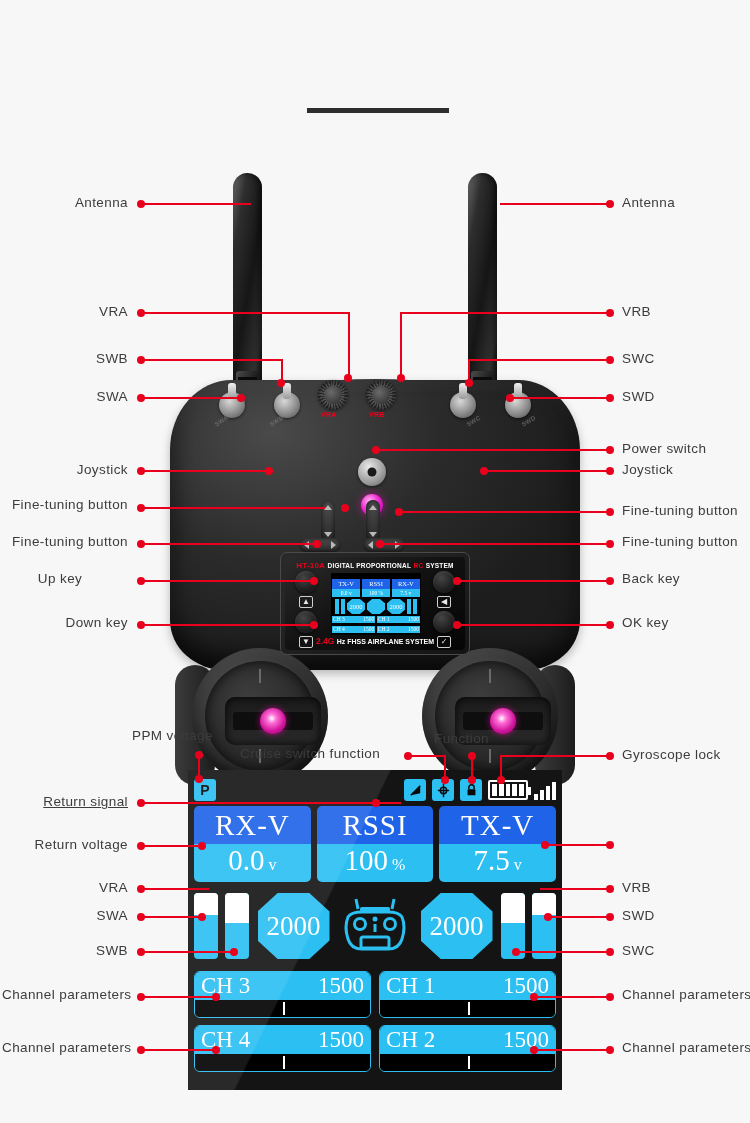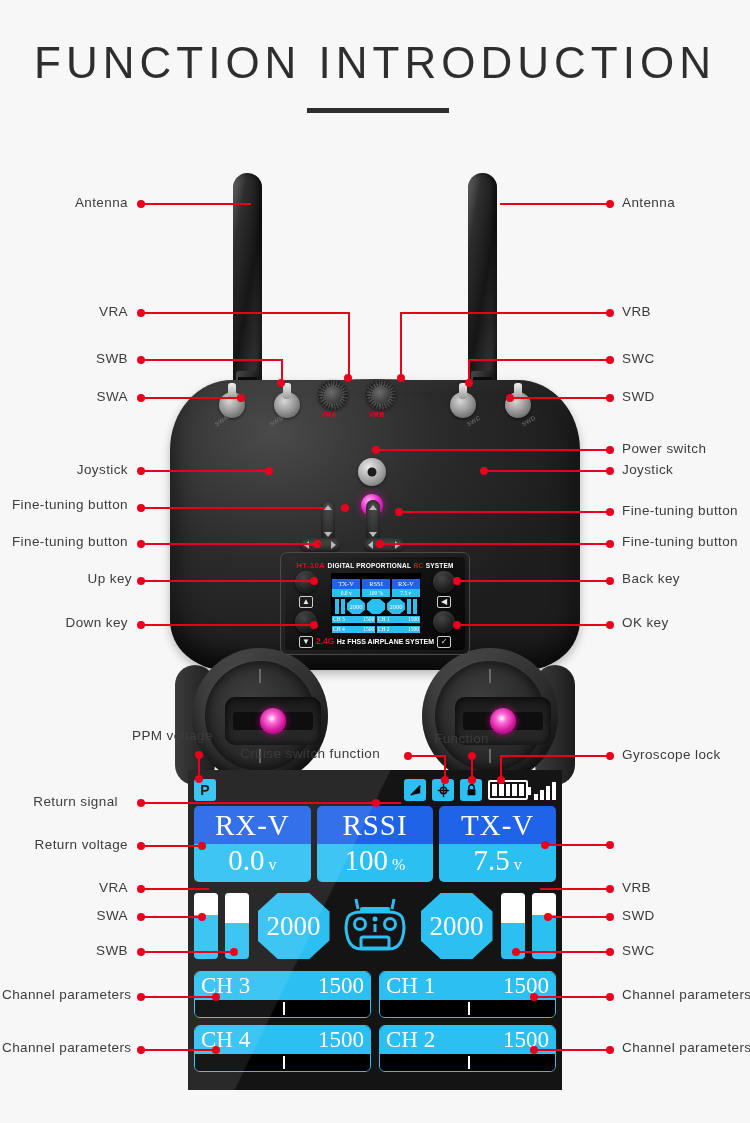--- a/index.html
+++ b/index.html
@@ -315,21 +315,20 @@
   .gloss {
     position:absolute; inset:0; pointer-events:none;
     background:linear-gradient(116deg, rgba(255,255,255,0.09) 0%, rgba(255,255,255,0.09) 38%, rgba(255,255,255,0) 38.4%);
   }
 </style>
 </head>
 <body>
 
 <div class="page">
 
-  <div class="title">FUNCTION INTRODUCTION</div>
   <div class="title-rule"></div>
 
   <div class="tx-wrap">
 
     <div class="antenna left"></div>
     <div class="antenna right"></div>
     <div class="ant-base left"></div>
     <div class="ant-base right"></div>
 
     <div class="shoulder"></div>
@@ -497,21 +496,21 @@
   <div class="lbl l" style="left:8px; top:497px; width:120px;">Fine-tuning button</div>
   <div class="dot" style="left:137px; top:504px;"></div>
   <div class="line" style="left:141px; top:507px; width:184px;"></div>
   <div class="dot" style="left:341px; top:504px;"></div>
 
   <div class="lbl l" style="left:8px; top:534px; width:120px;">Fine-tuning button</div>
   <div class="dot" style="left:137px; top:540px;"></div>
   <div class="line" style="left:141px; top:543px; width:175px;"></div>
   <div class="dot" style="left:313px; top:540px;"></div>
 
-  <div class="lbl l" style="left:22px; top:571px; width:110px;">Up key</div>
+  <div class="lbl l" style="left:5px; top:571px; width:110px;text-align:center;">Up key</div>
   <div class="dot" style="left:137px; top:577px;"></div>
   <div class="line" style="left:141px; top:580px; width:172px;"></div>
   <div class="dot" style="left:310px; top:577px;"></div>
 
   <div class="lbl l" style="left:18px; top:615px; width:110px;">Down key</div>
   <div class="dot" style="left:137px; top:621px;"></div>
   <div class="line" style="left:141px; top:624px; width:172px;"></div>
   <div class="dot" style="left:310px; top:621px;"></div>
 
   <div class="lbl r" style="left:622px; top:195px;">Antenna</div>
@@ -723,21 +722,21 @@
   <div class="dot" style="left:468px; top:752px;"></div>
   <div class="vline" style="left:471px; top:755px; height:25px;"></div>
   <div class="dot" style="left:468px; top:776px;"></div>
 
   <div class="lbl r" style="left:622px; top:747px;">Gyroscope lock</div>
   <div class="dot" style="left:606px; top:752px;"></div>
   <div class="line" style="left:500px; top:755px; width:110px;"></div>
   <div class="vline" style="left:500px; top:755px; height:25px;"></div>
   <div class="dot" style="left:497px; top:776px;"></div>
 
-  <div class="lbl l" style="left:8px; top:794px; width:110px;">Return signal</div>
+  <div class="lbl l" style="left:18px; top:794px; width:110px;text-decoration:underline;">Return signal</div>
   <div class="dot" style="left:137px; top:799px;"></div>
   <div class="line" style="left:141px; top:802px; width:260px;"></div>
   <div class="dot" style="left:372px; top:799px;"></div>
 
   <div class="lbl l" style="left:18px; top:837px; width:110px;">Return voltage</div>
   <div class="dot" style="left:137px; top:842px;"></div>
   <div class="line" style="left:141px; top:845px; width:62px;"></div>
   <div class="dot" style="left:198px; top:842px;"></div>
 
   <div class="lbl l" style="left:18px; top:880px; width:110px;">VRA</div>

